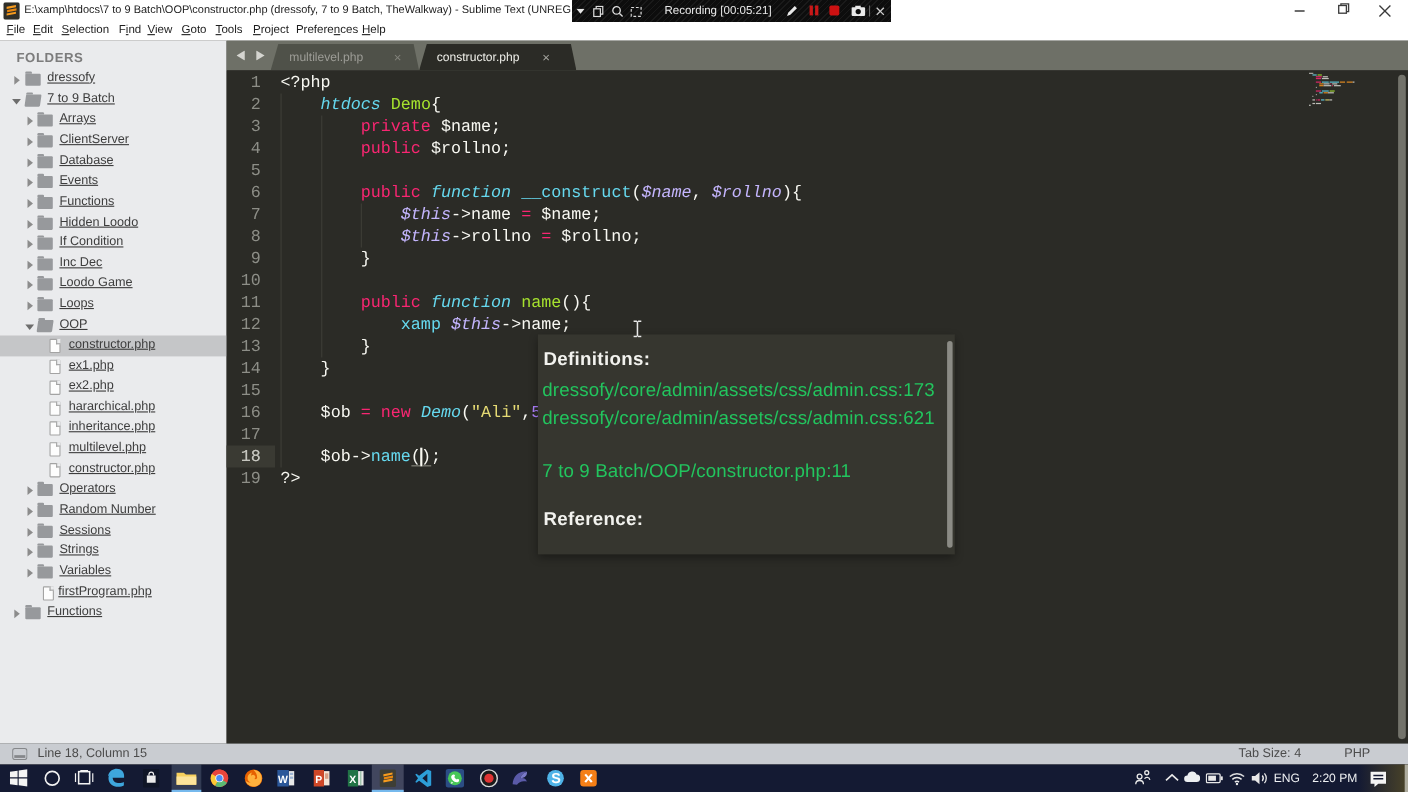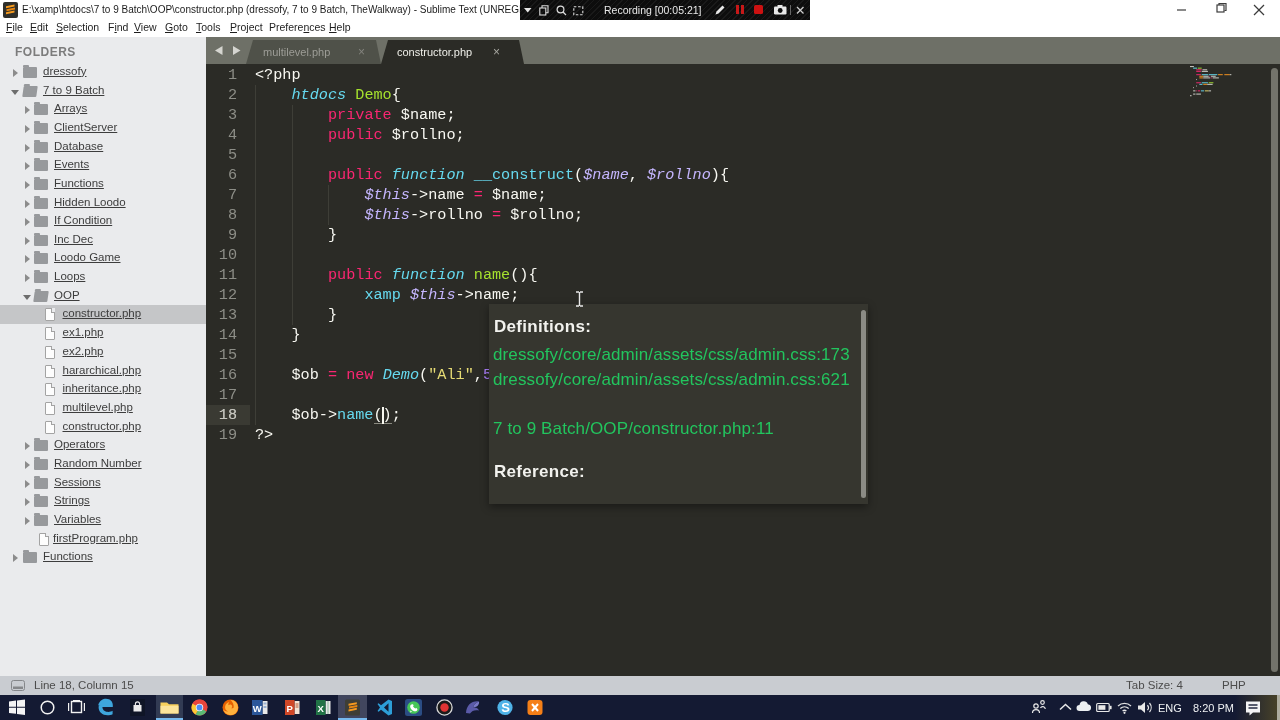--- a/index.html
+++ b/index.html
@@ -549,21 +549,21 @@
       <circle cx="8.5" cy="17.8" r="1.1" fill="#e8e8e8"></circle>
     </svg>
   <svg class="ti" style="left:1137px" width="16" height="25">
       <path d="M1 10.5 h3 l4-3.5 v11 l-4-3.5 h-3 Z" fill="#e8e8e8"></path>
       <g fill="none" stroke="#e8e8e8" stroke-width="1.2">
         <path d="M10.5 10 a4 4 0 0 1 0 5"></path>
         <path d="M12.5 8 a7 7 0 0 1 0 9"></path>
       </g>
     </svg>
   <span class="tbtxt" style="left:1158px">ENG</span>
-  <span class="tbtxt" style="left:1193px">8:20 PM</span>
+  <span class="tbtxt" style="left:1193px">2:20 PM</span>
   <svg class="ti" style="left:1245px" width="16" height="25">
       <path d="M1 6.5 h14 v11 h-7 l-3.5 3 v-3 h-3.5 Z" fill="#f4f4f4"></path>
       <g stroke="#141a33" stroke-width="1.4">
         <line x1="3.5" y1="10" x2="12.5" y2="10"></line>
         <line x1="3.5" y1="13" x2="12.5" y2="13"></line>
       </g>
     </svg>
   <div class="abs" style="left:1277px;top:0;width:3px;height:25px;background:#d8d8d0;opacity:0.7"></div>
 </div>
 

